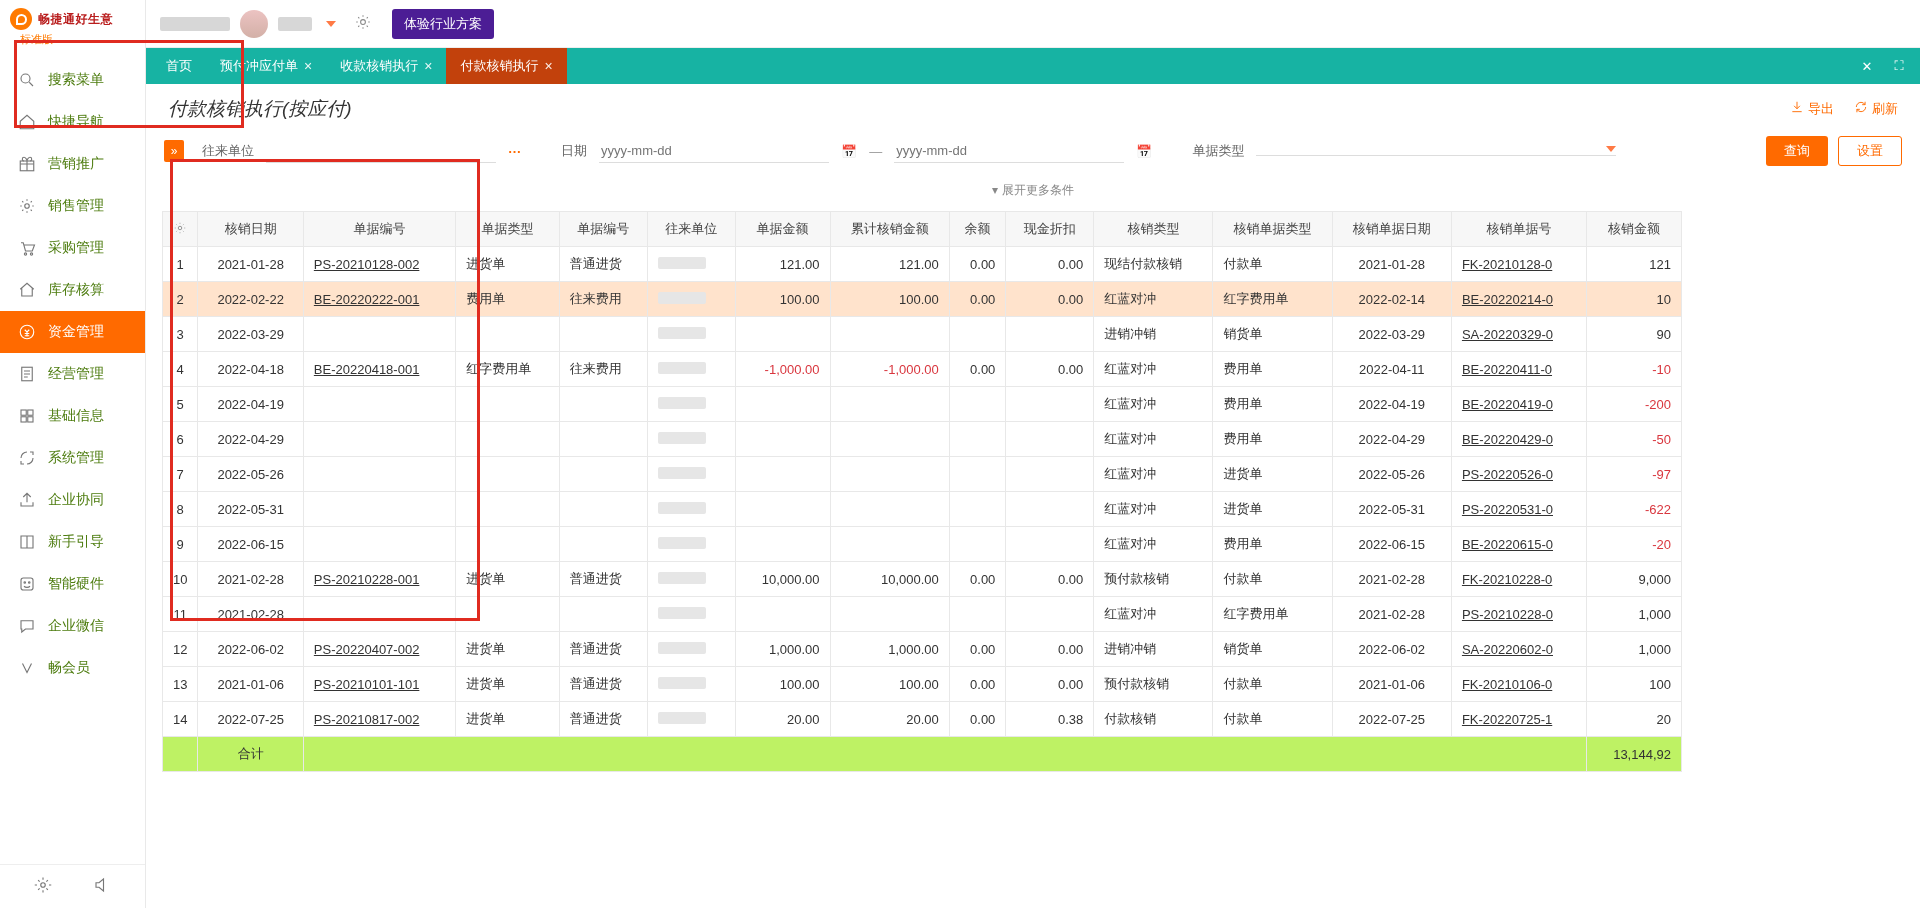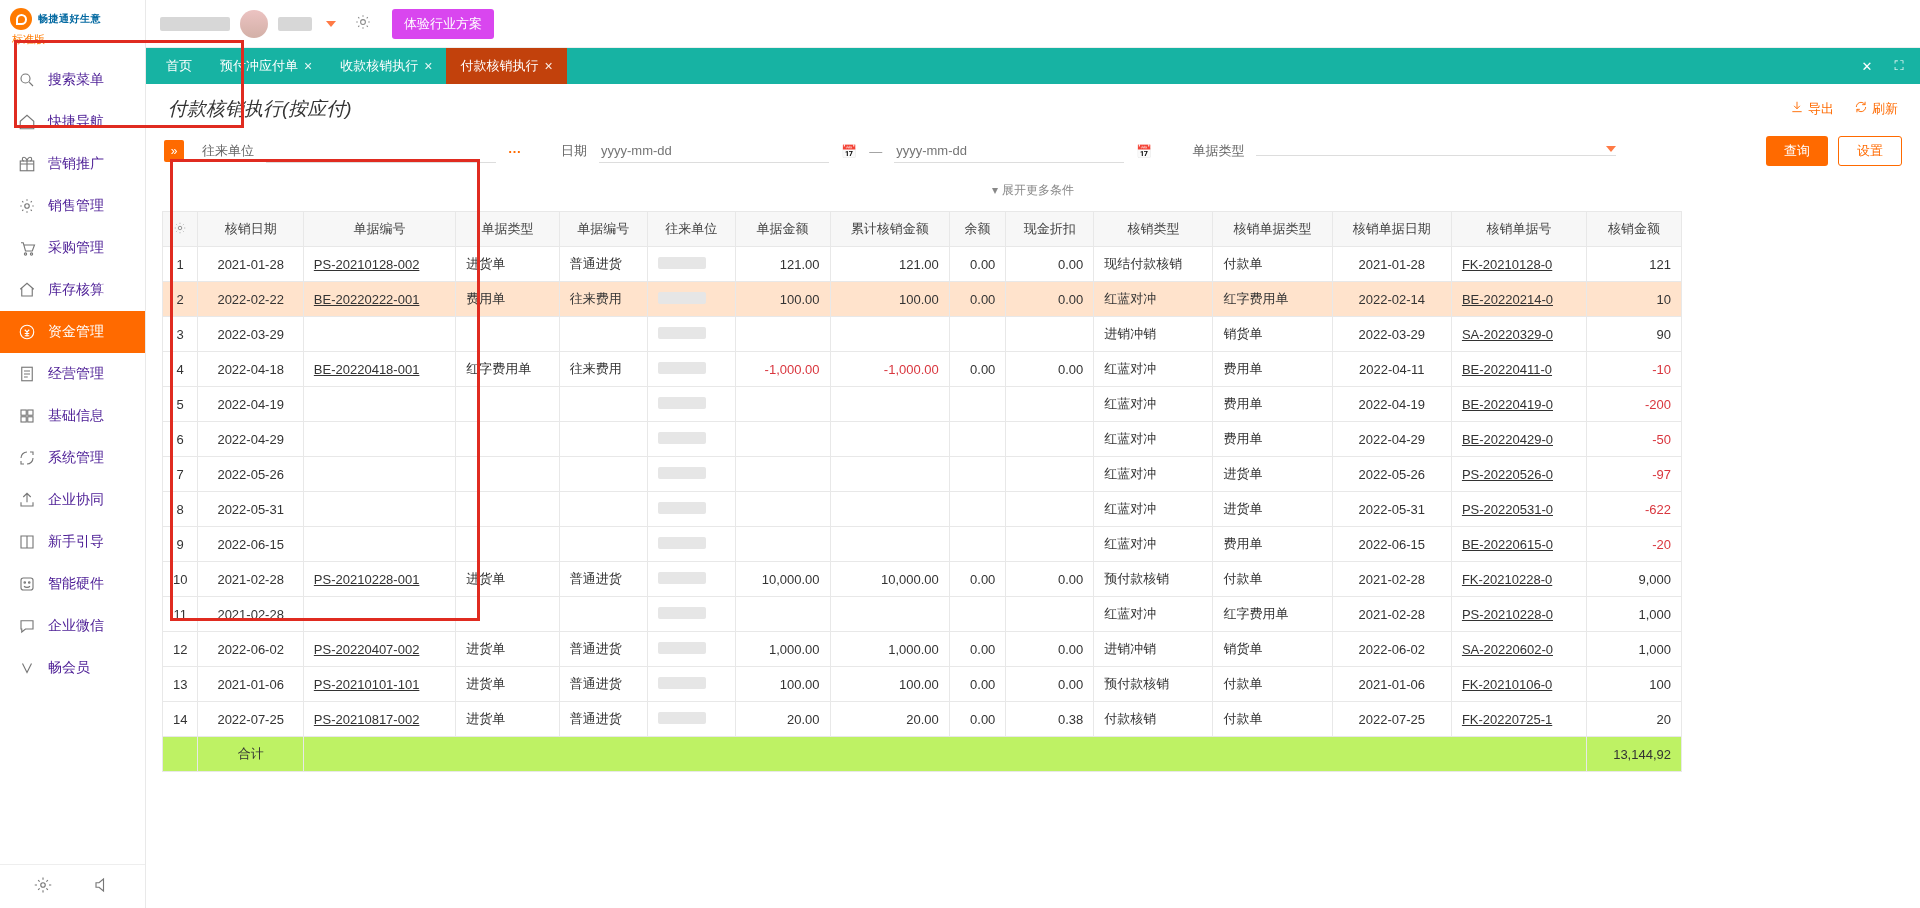--- a/index.html
+++ b/index.html
@@ -17,21 +17,21 @@
       width: 28px; height: 28px; border-radius: 50%;
       background: linear-gradient(#ecc3c2, #d3b0a7);
     }
     .chevron-down {
       width: 0; height: 0; border-left: 5px solid transparent; border-right: 5px solid transparent;
       border-top: 6px solid #ff7a45; margin-left: 4px; cursor: pointer;
     }
     .gear-svg { width: 18px; height: 18px; }
     .gear-svg circle, .gear-svg path { stroke: #888; fill: none; stroke-width: 1.4; }
     .header-action-btn {
-      margin-left: 10px; background: #d946ef; color: #fff; border: none;
+      margin-left: 10px; background: #4c1d95; color: #fff; border: none;
       padding: 6px 12px; border-radius: 3px; cursor: pointer; font-size: 13px;
     }
     .header-right { margin-left: auto; display: flex; align-items: center; gap: 20px; color: #555; font-size: 13px; }
     .hr-item { display: flex; align-items: center; gap: 6px; cursor: pointer; position: relative; }
     .badge {
       position: absolute; top: -8px; left: 10px;
       background: #ff4d4f; color: #fff; border-radius: 9px; font-size: 11px;
       padding: 1px 6px; line-height: 1.3;
     }
     .sm-avatar { width: 26px; height: 26px; border-radius: 50%; background: #d7d7d7; }
@@ -43,27 +43,27 @@
       width: 146px; flex: none; background: #fff; border-right: 1px solid #e9e9e9;
       display: flex; flex-direction: column;
     }
     .logo-area { padding: 8px 10px 6px; }
     .logo-row1 { display: flex; align-items: center; gap: 6px; }
     .logo-mark {
       width: 22px; height: 22px; border-radius: 50%; background: #ff7a00;
       display: flex; align-items: center; justify-content: center;
     }
     .logo-b { width: 11px; height: 11px; border: 2.2px solid #fff; border-radius: 50% 50% 50% 0; }
-    .logo-txt { font-size: 10px; font-weight: 600; color: #0369a1; letter-spacing: .5px; }
-    .logo-sub { font-size: 11px; color: #ff7a00; margin-top: 2px; margin-left: 2px; }
+    .logo-txt { font-size: 12px; font-weight: 600; color: #b91c1c; letter-spacing: .5px; }
+    .logo-sub { font-size: 11px; color: #ff7a00; margin-top: 2px; margin-left: 10px; }
 
     .side-nav { padding-top: 6px; overflow-y: auto; flex: 1; }
     .side-item {
       display: flex; align-items: center; gap: 12px;
-      padding: 12px 18px; font-size: 14px; color: #4c1d95; cursor: pointer;
+      padding: 12px 18px; font-size: 14px; color: #4d7c0f; cursor: pointer;
     }
     .side-item.active { background: #ff6a00; color: #fff; }
     .side-item.active .side-icon path,
     .side-item.active .side-icon circle,
     .side-item.active .side-icon rect { stroke: #fff; }
     .side-icon { width: 18px; height: 18px; flex: none; }
     .side-icon path, .side-icon circle, .side-icon rect { stroke: #777; fill: none; stroke-width: 1.5; }
 
     .sidebar-footer {
       height: 44px; border-top: 1px solid #eee;

